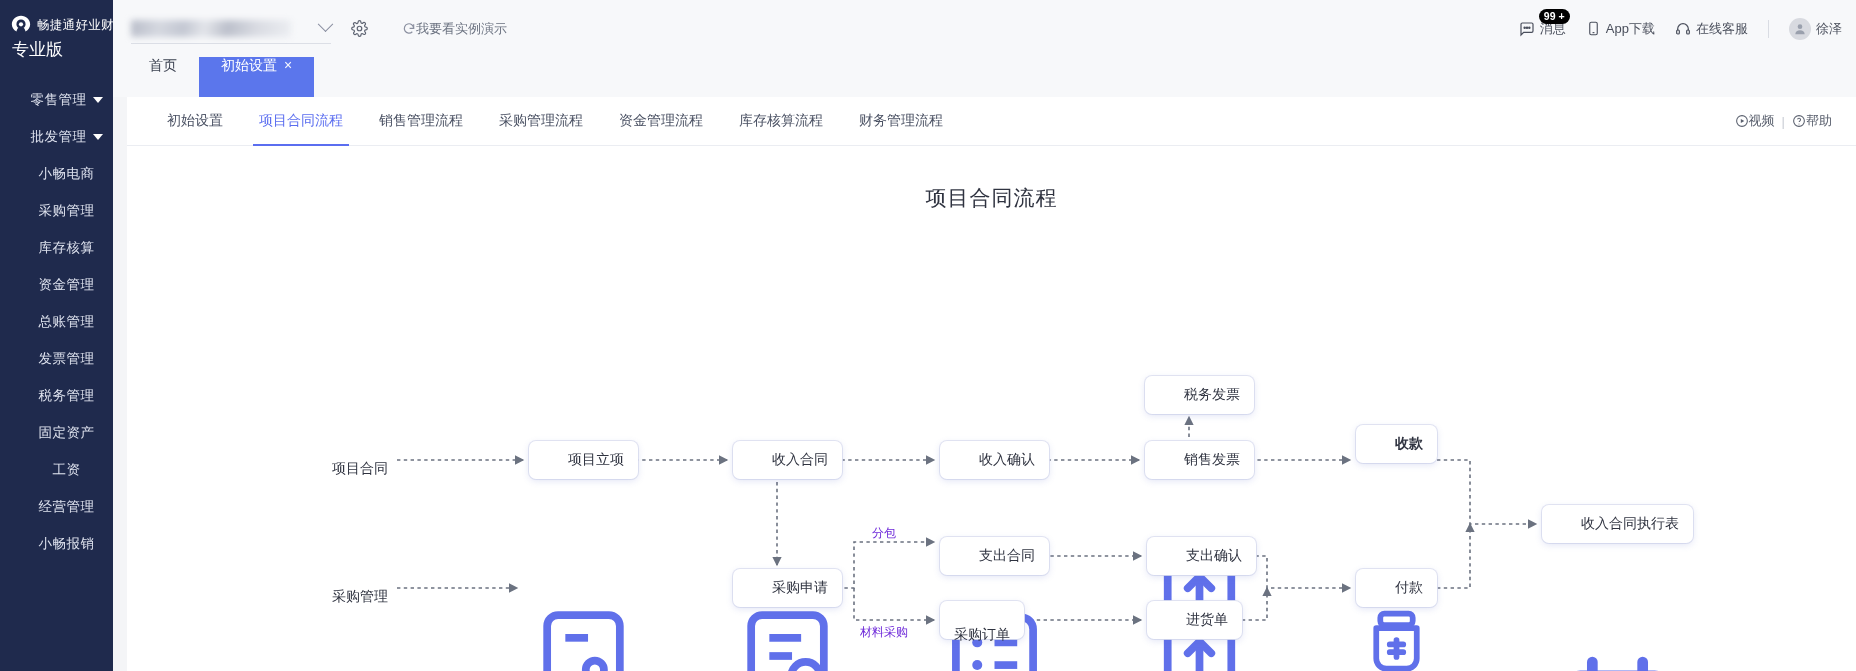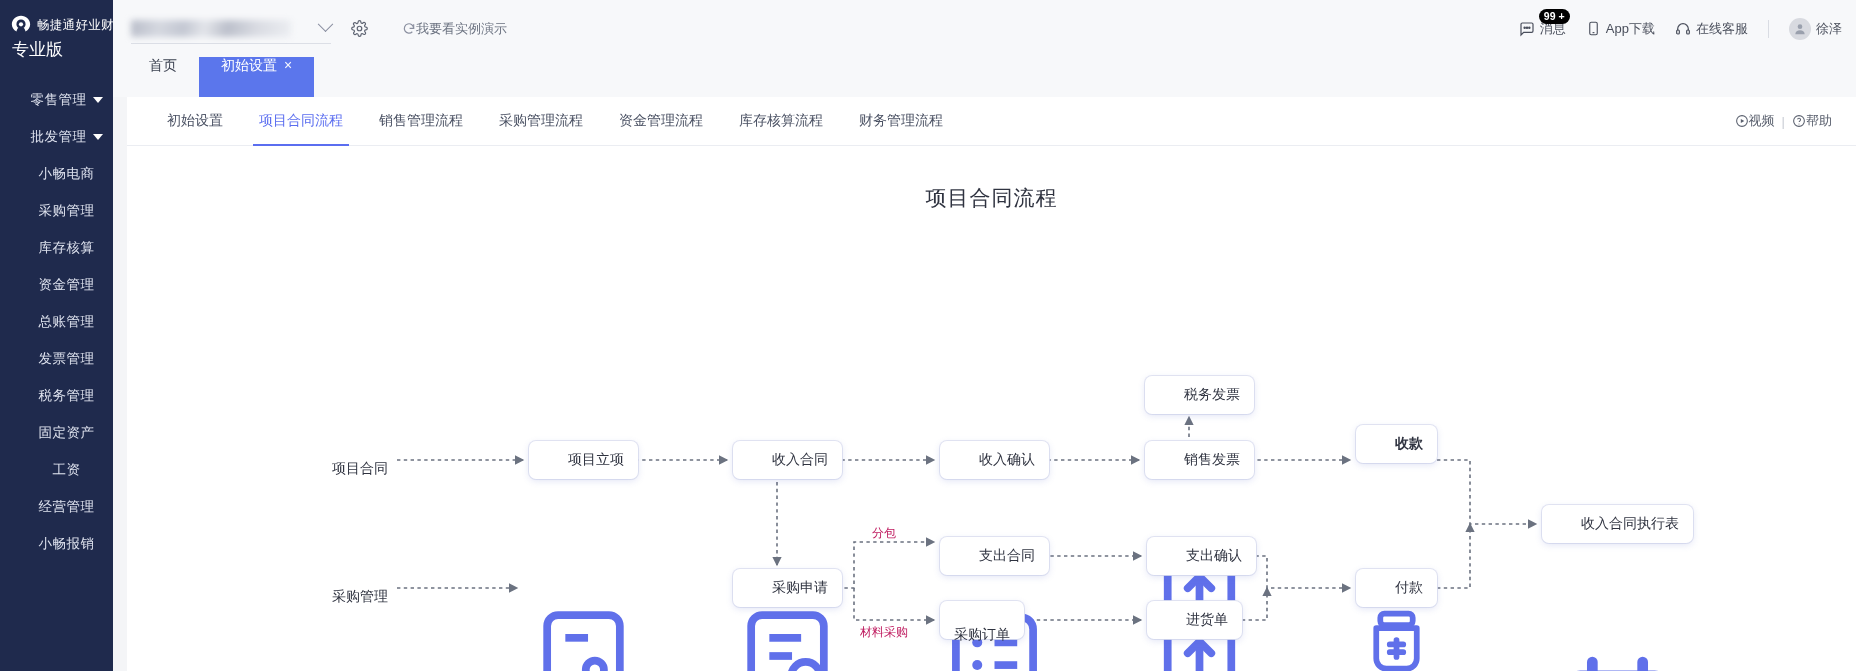--- a/index.html
+++ b/index.html
@@ -130,21 +130,21 @@
     position:absolute; height:38px; background:#ffffff; border-radius:7px;
     box-shadow:0 2px 7px rgba(90,105,200,.18), 0 0 0 1px rgba(228,231,243,.9);
     display:flex; align-items:center; gap:8px; padding:0 14px;
     font-size:14px; color:#2f3340; white-space:nowrap; cursor:pointer;
   }
   .node .ic { width:17px;height:17px;flex:0 0 17px; display:flex; }
   .rowlabel {
     position:absolute; font-size:14px; color:#2f3340; white-space:nowrap;
   }
   .edgelabel {
-    position:absolute; font-size:12px; color:#be185d; white-space:nowrap;
+    position:absolute; font-size:12px; color:#6d28d9; white-space:nowrap;
   }
 </style>
 </head>
 <body>
 
 <div class="app">
 
   <div class="sidebar">
     <div class="brand">
       <div class="brand-row">

